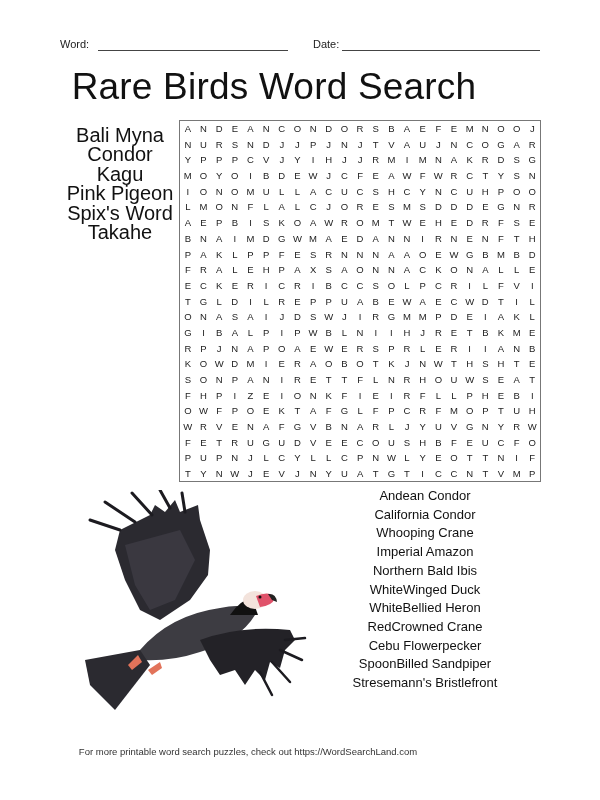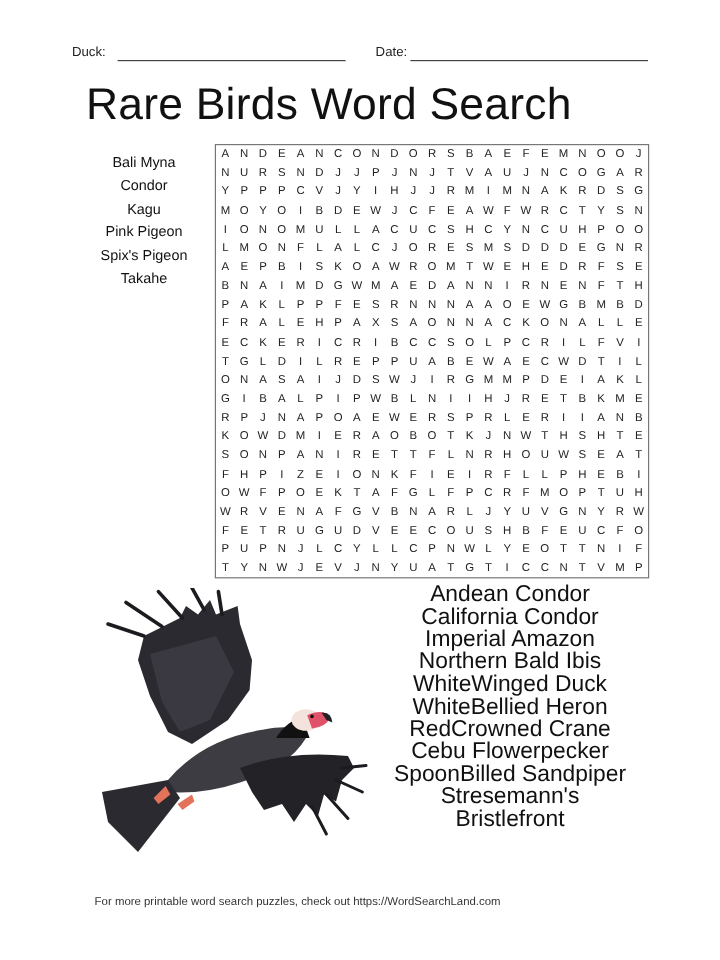--- a/index.html
+++ b/index.html
@@ -1,46 +1,46 @@
 <!DOCTYPE html>
 <html><head>
 <meta charset="utf-8">
 <style>
   html, body { margin: 0; padding: 0; background: #ffffff; }
   body { width: 600px; height: 800px; position: relative; overflow: hidden; font-family: "Liberation Sans", sans-serif; color: #111; }
   .namedate { position: absolute; top: 38px; left: 0; width: 600px; font-size: 11px; color: #222; }
   .nd-label { position: absolute; top: 0; }
   .nd-line { position: absolute; top: 12px; height: 0; border-bottom: 1px solid #444; }
   .title { position: absolute; top: 66px; left: 0; width: 548px; text-align: center; font-size: 37px; color: #111; letter-spacing: 0.2px; }
-  .left-words { position: absolute; top: 126px; left: 60px; width: 120px; text-align: center; font-size: 12px; line-height: 19.4px; color: #111; }
+  .left-words { position: absolute; top: 126px; left: 60px; width: 120px; text-align: center; font-size: 20px; line-height: 19.4px; color: #111; }
   .grid { position: absolute; left: 179px; top: 120px; width: 362px; height: 362px; border: 1px solid #777; box-sizing: border-box; }
   .grid-row { display: flex; height: 15.7px; }
   .cell { width: 15.7px; text-align: center; font-size: 9.5px; line-height: 15.7px; color: #222; }
-  .bottom-words { position: absolute; top: 487px; left: 325px; width: 200px; text-align: center; font-size: 19px; line-height: 18.7px; color: #111; }
+  .bottom-words { position: absolute; top: 487px; left: 325px; width: 200px; text-align: center; font-size: 13px; line-height: 18.7px; color: #111; }
   .bird { position: absolute; left: 80px; top: 490px; width: 230px; height: 230px; }
   .footer { position: absolute; top: 746px; left: 0; width: 496px; text-align: center; font-size: 9.5px; color: #333; }
 </style>
 </head>
 <body>
 
 <div class="namedate">
-  <span class="nd-label" style="left:60px;">Duck:</span>
+  <span class="nd-label" style="left:60px;">Word:</span>
   <span class="nd-line" style="left:98px;width:190px;"></span>
   <span class="nd-label" style="left:313px;">Date:</span>
   <span class="nd-line" style="left:342px;width:198px;"></span>
 </div>
 
 <div class="title">Rare Birds Word Search</div>
 
 <div class="left-words" id="left-words">
     <div>Bali Myna</div>
     <div>Condor</div>
     <div>Kagu</div>
     <div>Pink Pigeon</div>
-    <div>Spix's Pigeon</div>
+    <div>Spix's Word</div>
     <div>Takahe</div>
   </div>
 
 <div class="grid" id="grid">
     <div class="grid-row">
       <span class="cell">A</span>
       <span class="cell">N</span>
       <span class="cell">D</span>
       <span class="cell">E</span>
       <span class="cell">A</span>
@@ -645,20 +645,21 @@
   <path d="M188,104 Q196,103 197,112 L192,110 Z" fill="#222"></path>
   <circle cx="180" cy="107" r="1.5" fill="#111"></circle>
 
   <path d="M48,175 L58,165 L62,172 L52,180 Z" fill="#e2735a"></path>
   <path d="M68,180 L80,172 L82,178 L72,185 Z" fill="#e2735a"></path>
 </svg>
 
 <div class="bottom-words" id="bottom-words">
     <div>Andean Condor</div>
     <div>California Condor</div>
+    <div>Whooping Crane</div>
     <div>Imperial Amazon</div>
     <div>Northern Bald Ibis</div>
     <div>WhiteWinged Duck</div>
     <div>WhiteBellied Heron</div>
     <div>RedCrowned Crane</div>
     <div>Cebu Flowerpecker</div>
     <div>SpoonBilled Sandpiper</div>
     <div>Stresemann's Bristlefront</div>
   </div>
 

